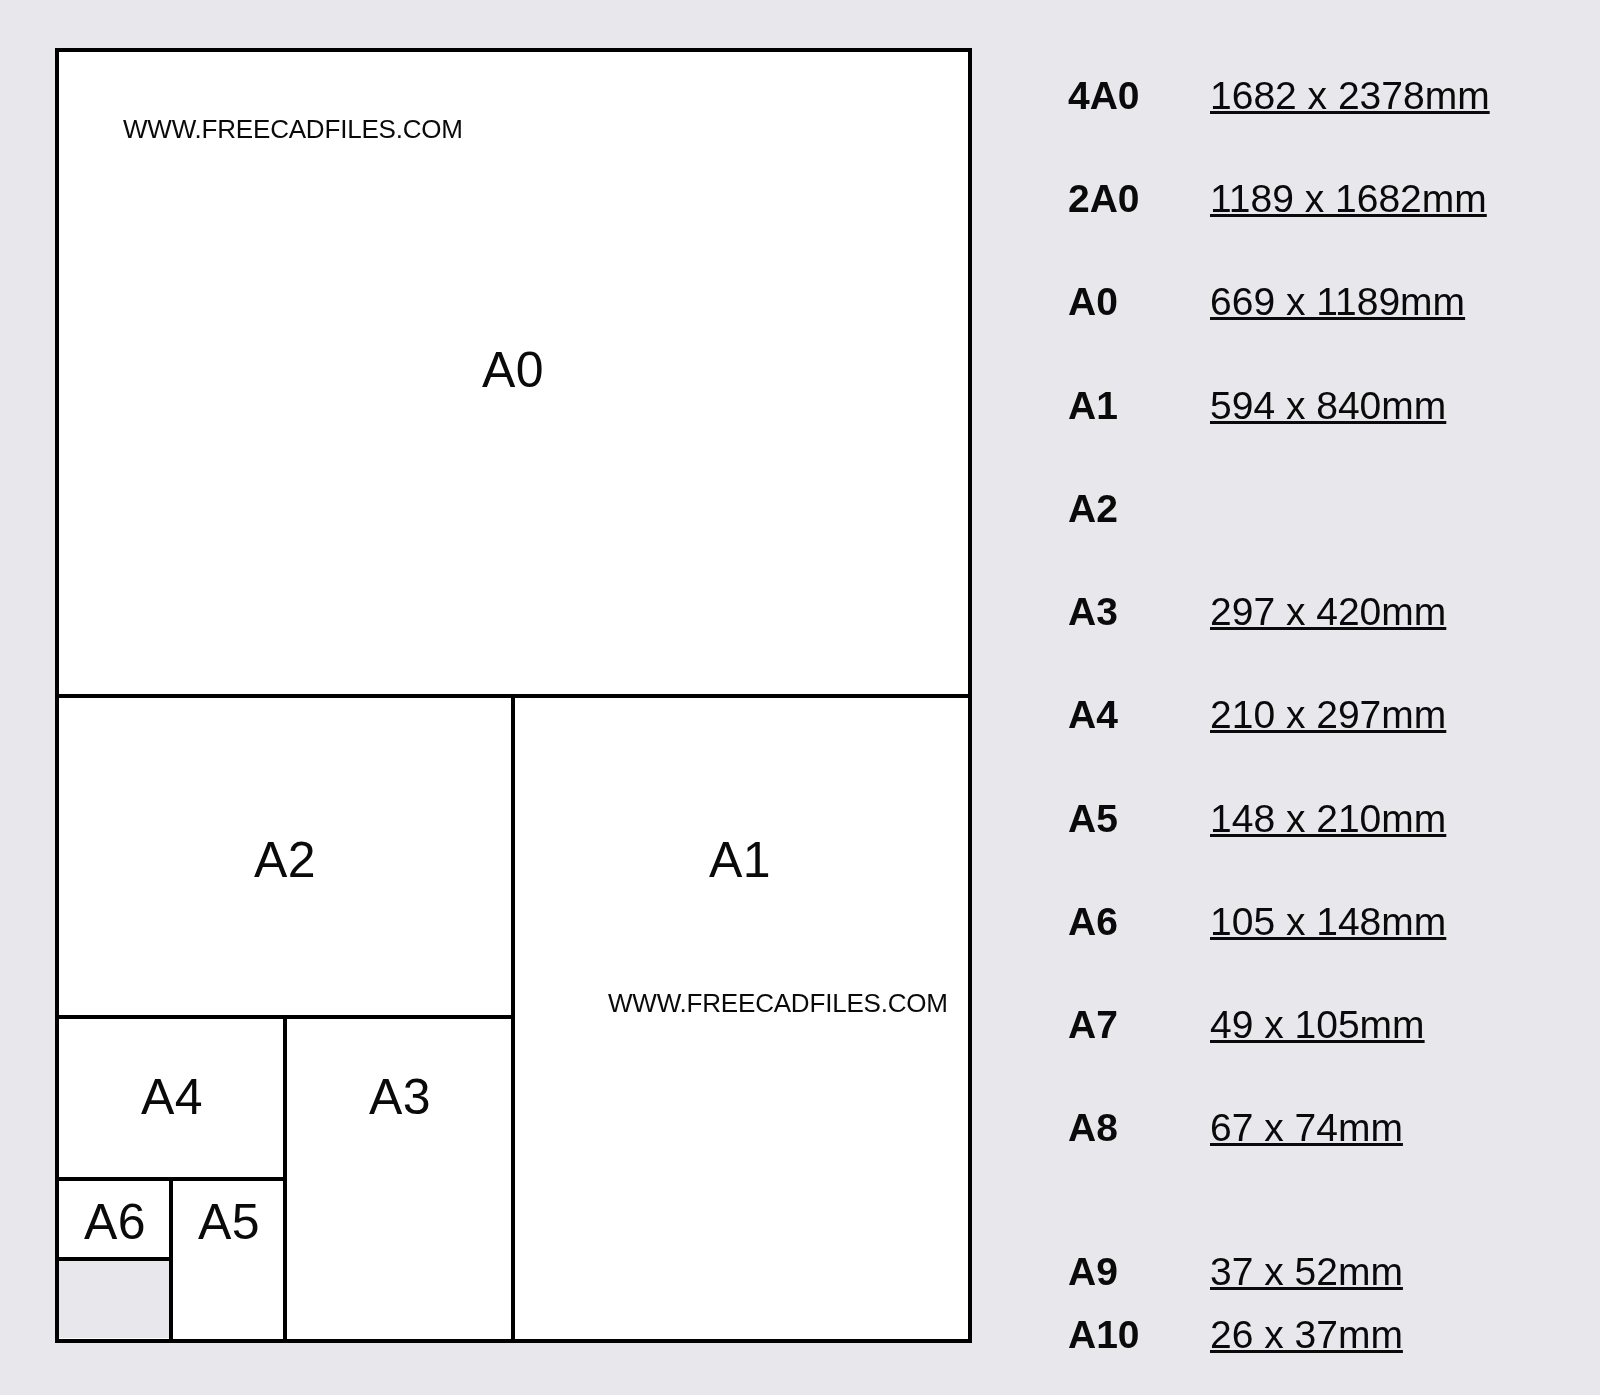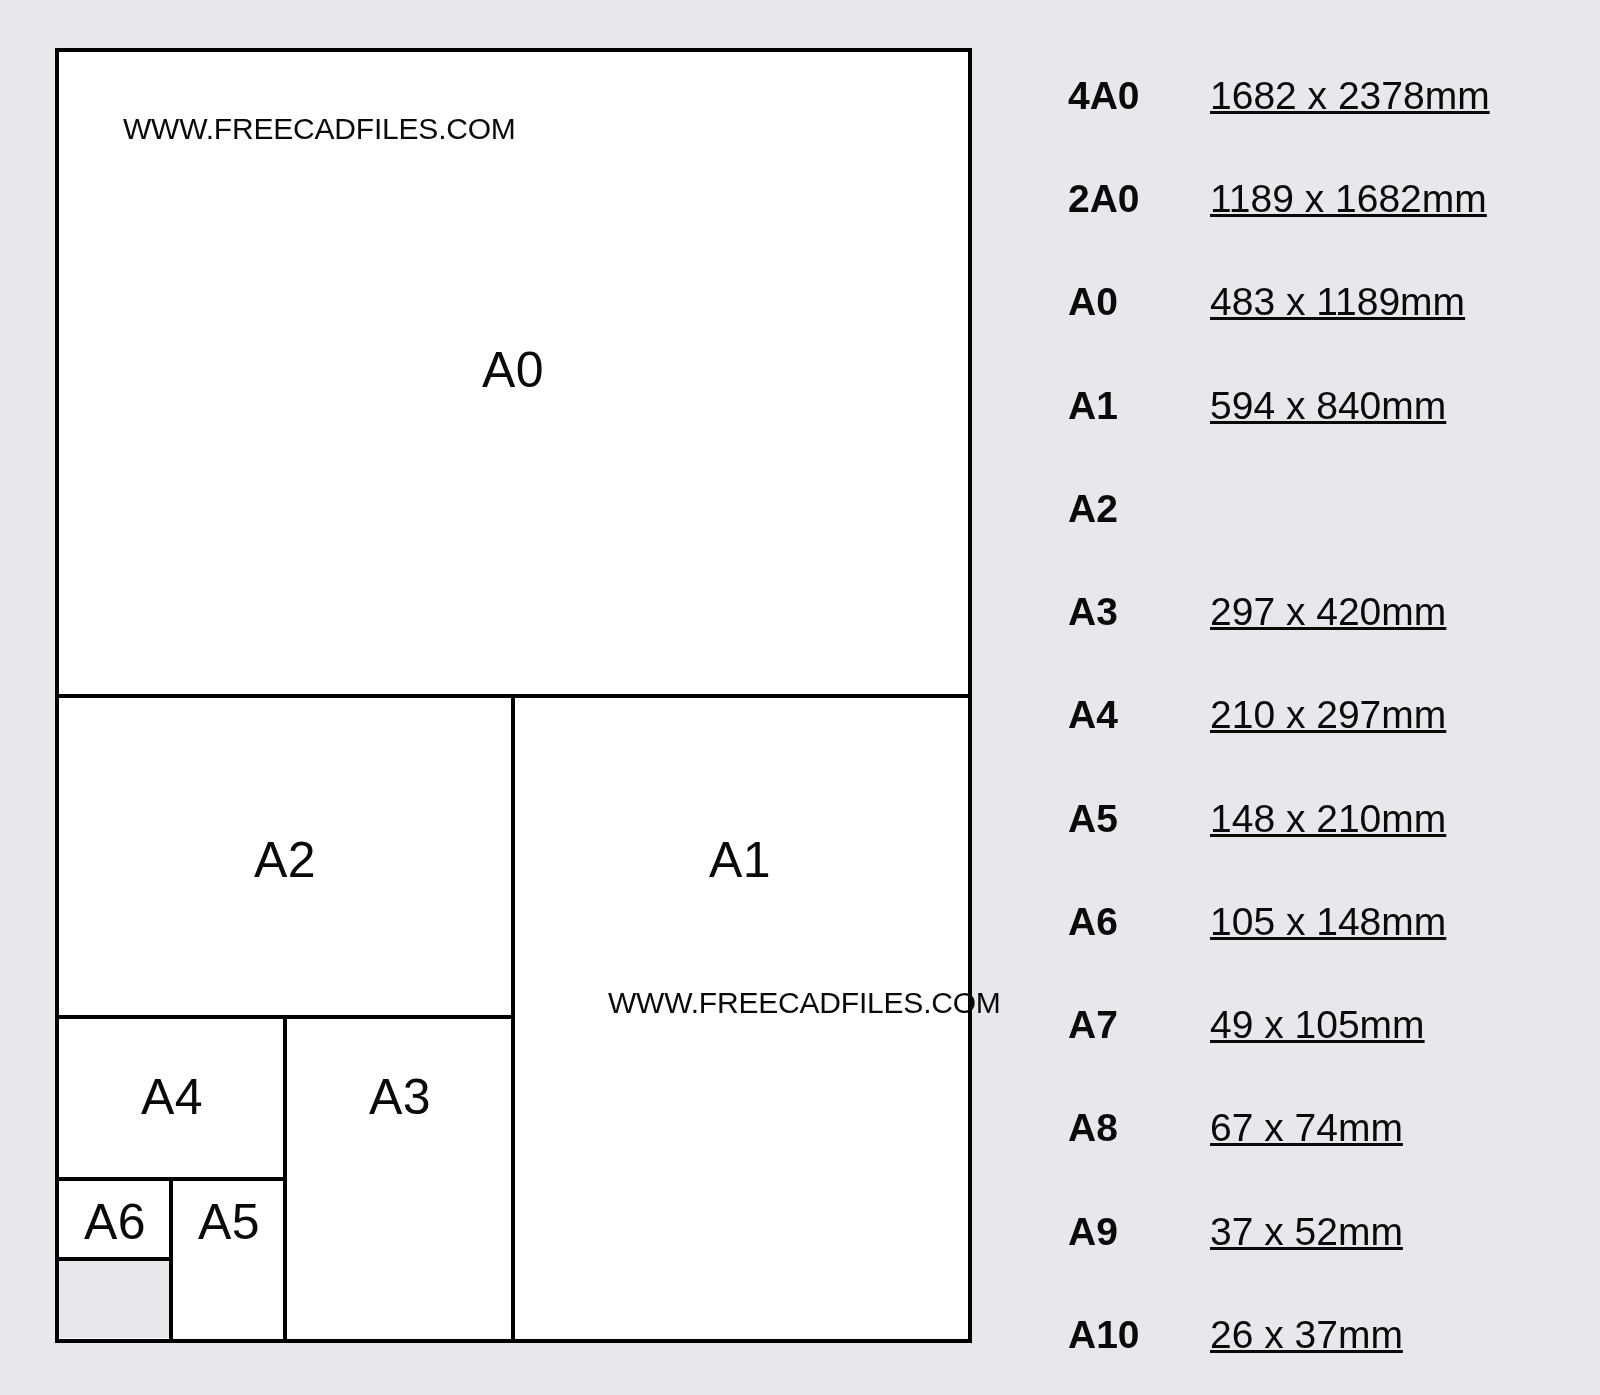--- a/index.html
+++ b/index.html
@@ -39,21 +39,21 @@
       position: absolute;
       font-size: 50px;
       line-height: 50px;
       font-weight: 400;
       transform: translate(-50%, -50%);
       white-space: nowrap;
       letter-spacing: 0.5px;
     }
     .watermark {
       position: absolute;
-      font-size: 30px;
+      font-size: 26px;
       line-height: 26px;
       white-space: nowrap;
       letter-spacing: -0.2px;
     }
     .table {
       position: absolute;
       left: 1068px;
       top: 0;
       width: 500px;
     }
@@ -111,21 +111,21 @@
   <div class="row" style="top:55px;">
     <span class="row-label">4A0</span>
     <span class="row-value">1682 x 2378mm</span>
   </div>
   <div class="row" style="top:158px;">
     <span class="row-label">2A0</span>
     <span class="row-value">1189 x 1682mm</span>
   </div>
   <div class="row" style="top:261px;">
     <span class="row-label">A0</span>
-    <span class="row-value">483 x 1189mm</span>
+    <span class="row-value">669 x 1189mm</span>
   </div>
   <div class="row" style="top:365px;">
     <span class="row-label">A1</span>
     <span class="row-value">594 x 840mm</span>
   </div>
   <div class="row" style="top:468px;">
     <span class="row-label">A2</span>
   </div>
   <div class="row" style="top:571px;">
     <span class="row-label">A3</span>
@@ -144,21 +144,21 @@
     <span class="row-value">105 x 148mm</span>
   </div>
   <div class="row" style="top:984px;text-align:right;">
     <span class="row-label">A7</span>
     <span class="row-value">49 x 105mm</span>
   </div>
   <div class="row" style="top:1087px;">
     <span class="row-label">A8</span>
     <span class="row-value">67 x 74mm</span>
   </div>
-  <div class="row" style="top:1191px;">
+  <div class="row" style="top:1231px;">
     <span class="row-label">A9</span>
     <span class="row-value">37 x 52mm</span>
   </div>
   <div class="row" style="top:1294px;">
     <span class="row-label">A10</span>
     <span class="row-value">26 x 37mm</span>
   </div>
 </div>
 
 </body></html>

